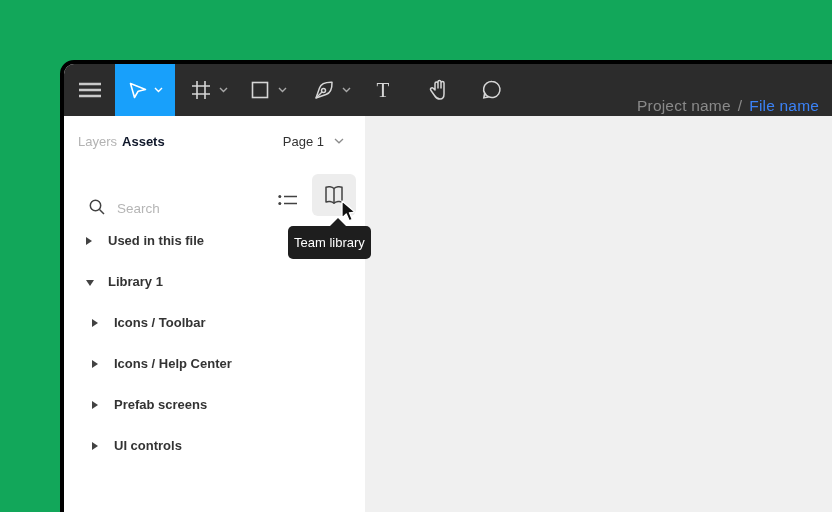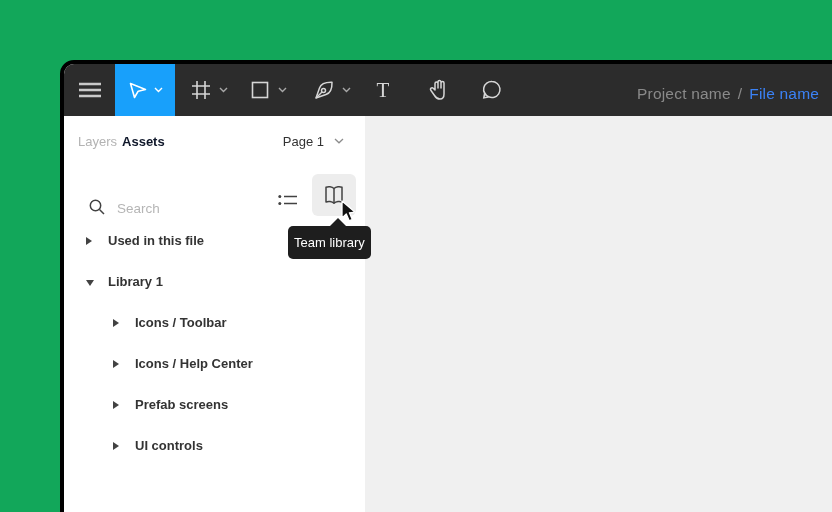--- a/index.html
+++ b/index.html
@@ -28,21 +28,21 @@
   }
   .tool-menu   { width:51px; }
   .tool-move   { width:60px; background:#18a0fb; gap:5px; }
   .tool-frame  { width:40px; margin-left:13px; gap:6px; }
   .tool-shape  { width:40px; margin-left:19px; gap:6px; }
   .tool-pen    { width:40px; margin-left:24px; gap:6px; }
   .tool-text   { width:24px; margin-left:20px; }
   .tool-hand   { width:24px; margin-left:32px; }
   .tool-comment{ width:24px; margin-left:29px; }
   .breadcrumb {
-    position:absolute; left:573px; top:4px; height:52px;
+    position:absolute; left:573px; top:16px; height:52px;
     display:flex; align-items:center; white-space:nowrap;
     font-size:15.5px; letter-spacing:.2px;
   }
   .crumb-project { color:#8a8a8a; }
   .crumb-sep { color:#8a8a8a; margin:0 7px; font-weight:300; }
   .crumb-file { color:#3b82f6; }
   
   .app-body { position:absolute; left:0; top:52px; right:0; bottom:0; }
   .canvas {
     position:absolute; left:301px; top:0; right:0; bottom:0;
@@ -81,21 +81,21 @@
   }
   .listbtn { width:32px; height:32px; margin-right:8px; }
   .bookbtn { width:44px; height:42px; background:#ededed; }
   
   .tree { position:absolute; left:0; top:104px; right:0; }
   .tree-row {
     height:41px; display:flex; align-items:center;
     font-size:13px; font-weight:bold; color:#333333;
   }
   .tree-row.lvl0 { padding-left:22px; }
-  .tree-row.lvl1 { padding-left:49px; }
+  .tree-row.lvl1 { padding-left:28px; }
   .tri { flex:none; width:8px; display:inline-block; }
   .tri-r {
     width:0; height:0;
     border-left:6px solid #424242;
     border-top:4.5px solid transparent;
     border-bottom:4.5px solid transparent;
   }
   .tri-d {
     width:0; height:0;
     border-top:6px solid #424242;

